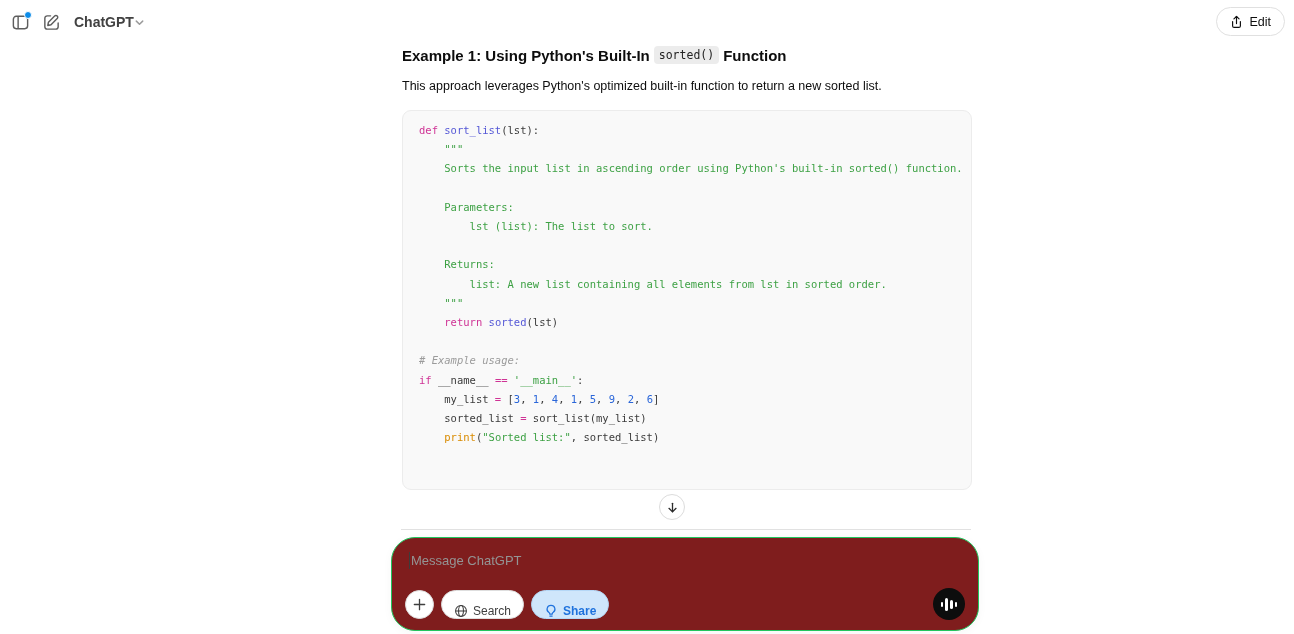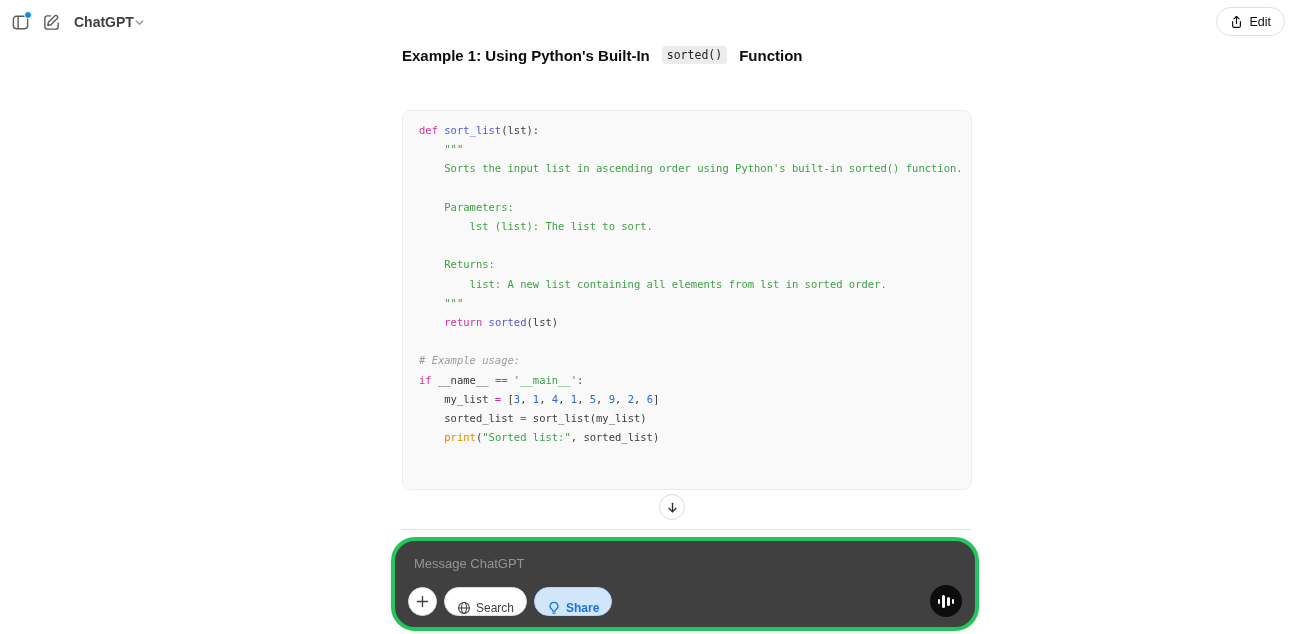--- a/index.html
+++ b/index.html
@@ -17,21 +17,21 @@
     background:var(--notif-blue); border:1.5px solid #fff; }
   .model-btn { position:absolute; top:8px; left:68px; height:28px; display:flex; align-items:center;
     gap:0; border:none; background:transparent; font-family:inherit; font-size:14px; font-weight:600;
     color:#414141; cursor:pointer; border-radius:8px; padding:0 6px; }
   .share-btn { position:absolute; top:7px; right:9px; height:29px; display:flex; align-items:center;
     gap:6px; padding:0 13px; background:#fff; border:1px solid #e0e0e0; border-radius:15px;
     font-family:inherit; font-size:12.5px; color:#0d0d0d; cursor:pointer; }
 
   
   .main-col { position:absolute; left:402px; top:46px; width:570px; }
-  .heading { display:flex; align-items:center; gap:12px; font-size:15px; font-weight:700; color:#0d0d0d; }
+  .heading { display:flex; align-items:center; gap:4px; font-size:15px; font-weight:700; color:#0d0d0d; }
   .inline-code { font-family:"DejaVu Sans Mono", monospace; font-size:11.5px; font-weight:400;
     background:#ececec; border-radius:4px; padding:2px 5px; color:#242424; }
   .para { margin-top:15px; font-size:12.5px; color:#0d0d0d; }
 
   
   .code-block { position:absolute; left:402px; top:110px; width:570px; height:380px;
     background:#f9f9f9; border:1px solid #ececec; border-radius:9px; overflow:hidden; }
   .code-header { height:30px; display:flex; align-items:center; justify-content:space-between;
     padding:0 14px 0 16px; }
   .code-lang { font-size:10.5px; color:#5d5d5d; }
@@ -49,22 +49,22 @@
   .tok-c { color:var(--cm); font-style:italic; }
   .tok-p { color:var(--code-text); }
 
   
   .scroll-down-btn { position:absolute; left:659px; top:494px; width:26px; height:26px;
     border-radius:50%; background:#fff; border:1px solid #dcdcdc; display:flex; align-items:center;
     justify-content:center; cursor:pointer; }
   .divider { position:absolute; left:401px; top:529px; width:570px; height:1px; background:#e1e1e1; }
 
   
-  .composer { position:absolute; left:391px; top:537px; width:588px; height:94px; background:#404040;
-    border:4px solid #22c55e; border-radius:24px; box-shadow:0 2px 10px rgba(0,0,0,0.04); }
+  .composer { position:absolute; left:391px; top:537px; width:588px; height:94px; background:#7f1d1d;
+    border:1px solid #22c55e; border-radius:24px; box-shadow:0 2px 10px rgba(0,0,0,0.04); }
   .composer-input-row { position:absolute; top:12px; left:17px; right:17px; height:20px;
     display:flex; align-items:center; }
   .caret { width:1px; height:17px; background:#3c3c3c; margin-right:1px; }
   .placeholder { font-size:13px; color:#949494; }
   .composer-toolbar { position:absolute; left:13px; right:13px; bottom:11px; height:30px;
     display:flex; align-items:center; gap:7px; }
   .tool-circle { width:29px; height:29px; border-radius:50%; background:#fff; border:1px solid #dedede;
     display:flex; align-items:center; justify-content:center; cursor:pointer; }
   .tool-pill { height:29px; display:flex; align-items:flex-end; gap:5px; padding:0 12px;
     background:#fff; border:1px solid #dedede; border-radius:15px; font-family:inherit;
@@ -119,20 +119,21 @@
       <span>Edit</span>
     </button>
   </div>
 
   <div class="main-col">
     <div class="heading">
       <span>Example 1: Using Python's Built-In</span>
       <span class="inline-code">sorted()</span>
       <span>Function</span>
     </div>
+    <div class="para">This approach leverages Python's optimized built-in function to return a new sorted list.</div>
   </div>
 
   <div class="code-block">
     <pre class="code-content"><div class="code-line"><span class="tok-k">def</span><span class="tok-p"> </span><span class="tok-f">sort_list</span><span class="tok-p">(lst):</span></div><div class="code-line"><span class="tok-p">    </span><span class="tok-s">"""</span></div><div class="code-line"><span class="tok-s">    Sorts the input list in ascending order using Python's built-in sorted() function.</span></div><div class="code-line">&nbsp;</div><div class="code-line"><span class="tok-s">    Parameters:</span></div><div class="code-line"><span class="tok-s">        lst (list): The list to sort.</span></div><div class="code-line">&nbsp;</div><div class="code-line"><span class="tok-s">    Returns:</span></div><div class="code-line"><span class="tok-s">        list: A new list containing all elements from lst in sorted order.</span></div><div class="code-line"><span class="tok-s">    """</span></div><div class="code-line"><span class="tok-p">    </span><span class="tok-k">return</span><span class="tok-p"> </span><span class="tok-f">sorted</span><span class="tok-p">(lst)</span></div><div class="code-line">&nbsp;</div><div class="code-line"><span class="tok-c"># Example usage:</span></div><div class="code-line"><span class="tok-k">if</span><span class="tok-p"> __name__ </span><span class="tok-k">==</span><span class="tok-p"> </span><span class="tok-s">'__main__'</span><span class="tok-p">:</span></div><div class="code-line"><span class="tok-p">    my_list </span><span class="tok-k">=</span><span class="tok-p"> [</span><span class="tok-n">3</span><span class="tok-p">, </span><span class="tok-n">1</span><span class="tok-p">, </span><span class="tok-n">4</span><span class="tok-p">, </span><span class="tok-n">1</span><span class="tok-p">, </span><span class="tok-n">5</span><span class="tok-p">, </span><span class="tok-n">9</span><span class="tok-p">, </span><span class="tok-n">2</span><span class="tok-p">, </span><span class="tok-n">6</span><span class="tok-p">]</span></div><div class="code-line"><span class="tok-p">    sorted_list </span><span class="tok-k">=</span><span class="tok-p"> sort_list(my_list)</span></div><div class="code-line"><span class="tok-p">    </span><span class="tok-b">print</span><span class="tok-p">(</span><span class="tok-s">"Sorted list:"</span><span class="tok-p">, sorted_list)</span></div></pre>
   </div>
 
   <button class="scroll-down-btn">
     <span>
       <svg width="13" height="13" viewBox="0 0 14 14" fill="none" stroke="#2b2b2b" stroke-width="1.4" stroke-linecap="round" stroke-linejoin="round">
         <path d="M7 2.5v9"></path>

